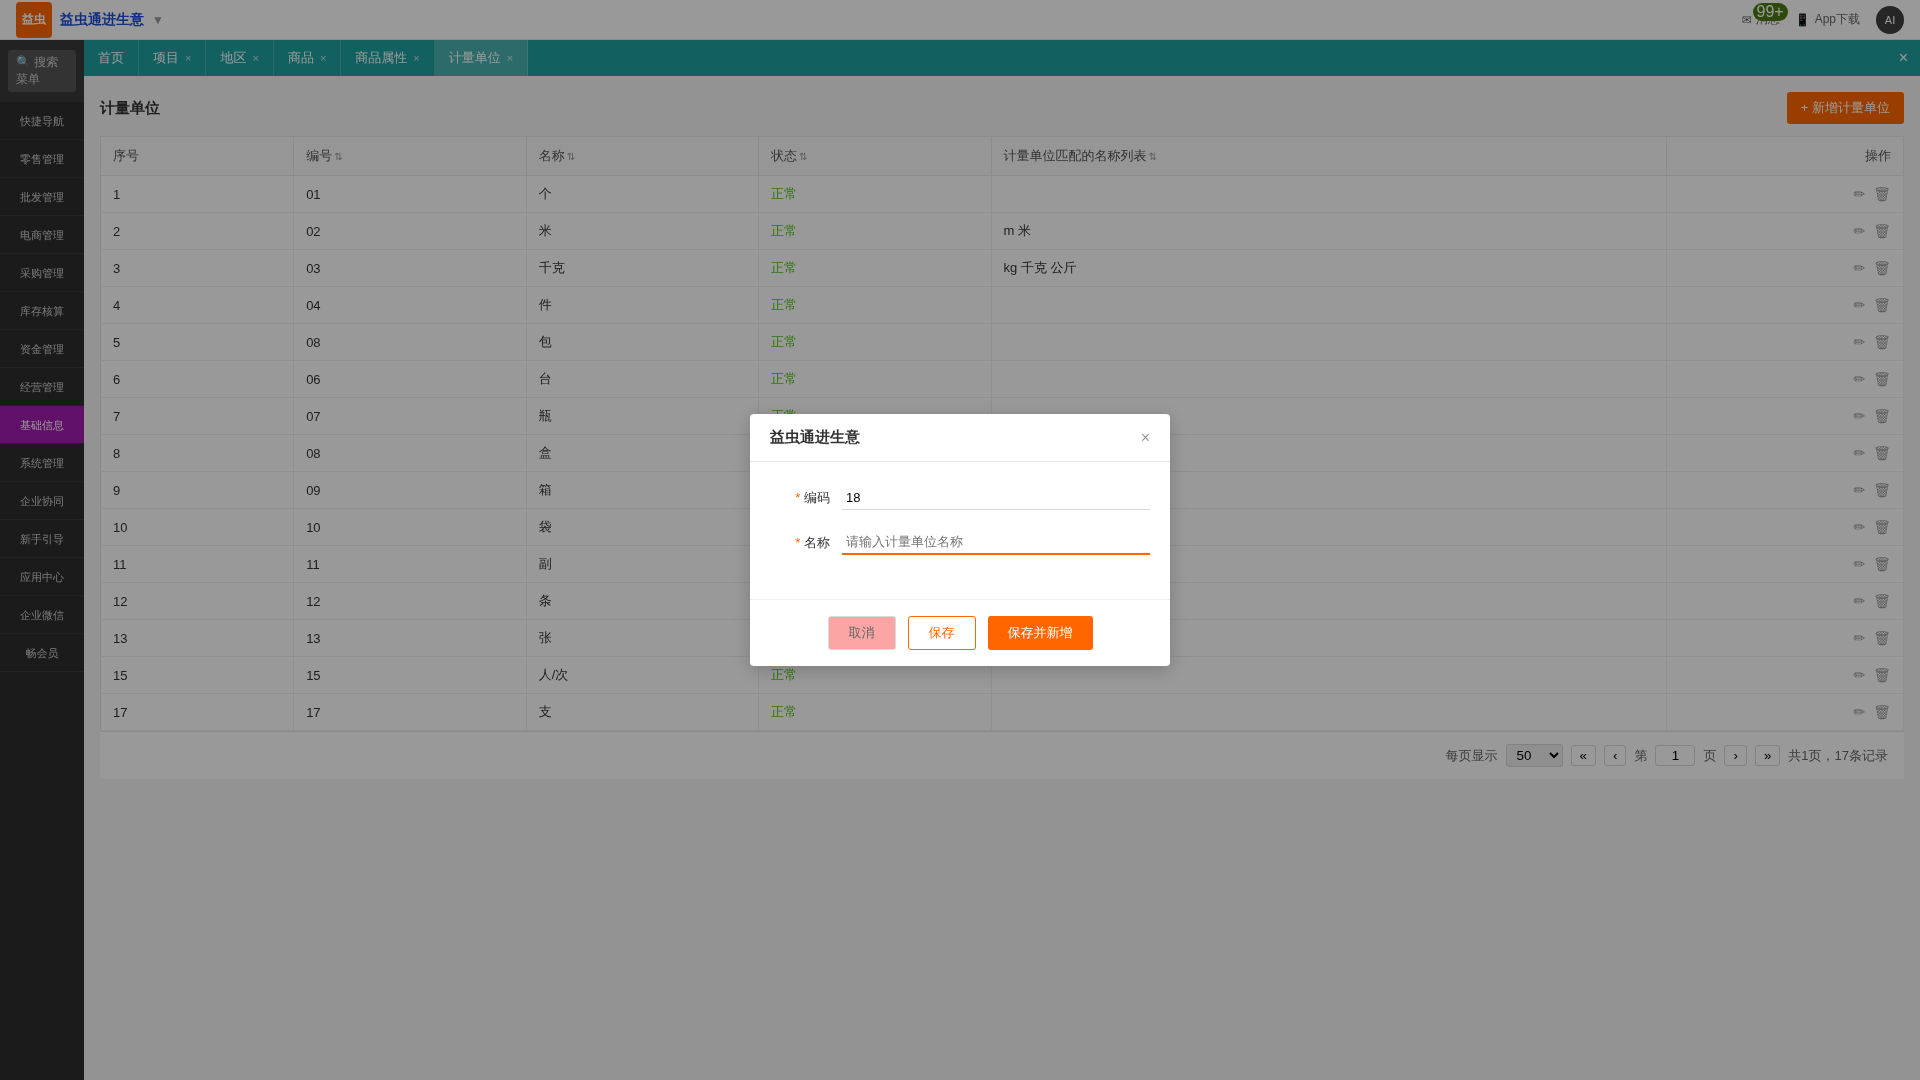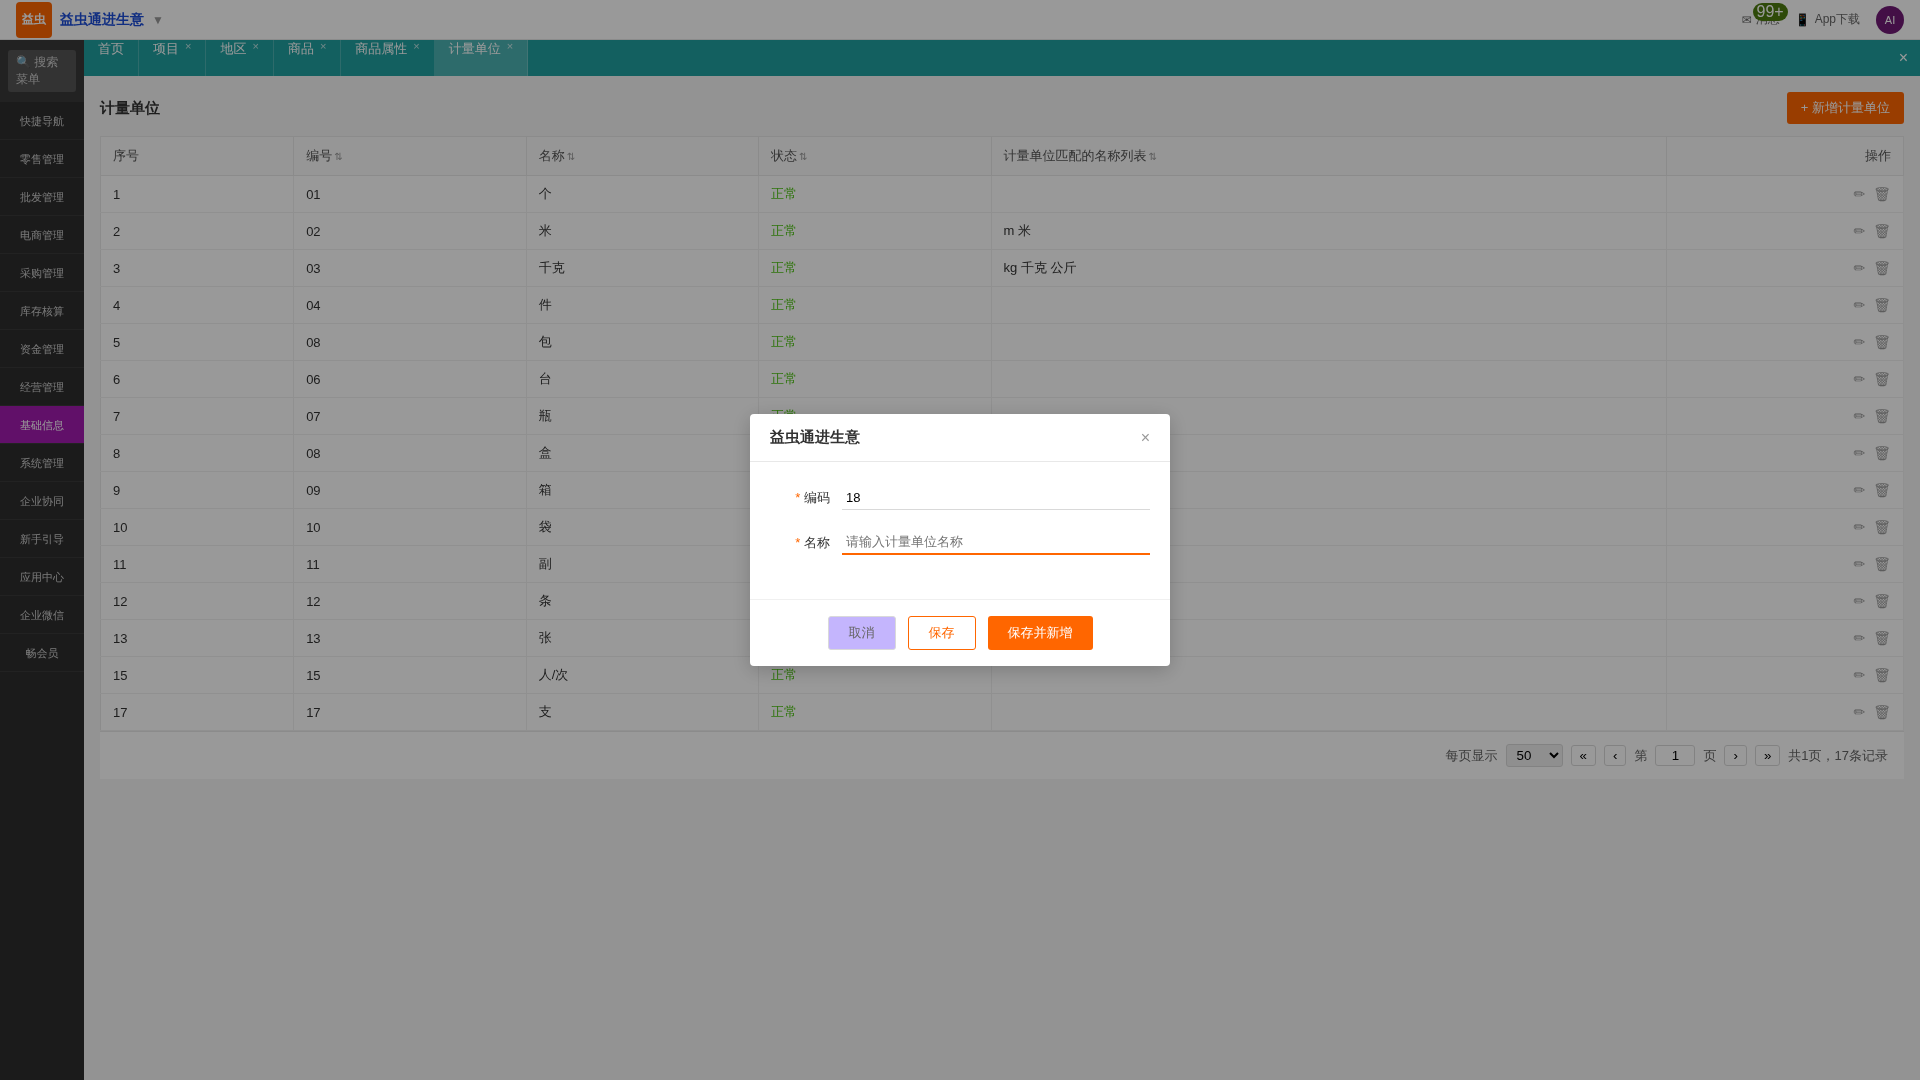--- a/index.html
+++ b/index.html
@@ -56,21 +56,21 @@
       font-size: 16px;
       position: absolute;
       top: -8px;
       right: -8px;
       min-width: 16px;
       text-align: center;
     }
     .avatar {
       width: 28px;
       height: 28px;
-      background: #701a75;
+      background: #404040;
       border-radius: 50%;
       display: flex;
       align-items: center;
       justify-content: center;
       color: white;
       font-size: 11px;
     }
 
     
     .main-layout {
@@ -121,20 +121,21 @@
     
     .tab-bar {
       display: flex;
       align-items: center;
       background: #20a0a0;
       height: 36px;
       flex-shrink: 0;
     }
     .tab {
       display: flex;
+      align-items: center;
       padding: 0 14px;
       height: 100%;
       color: white;
       font-size: 13px;
       cursor: pointer;
       gap: 6px;
       border-right: 1px solid rgba(255,255,255,0.2);
     }
     .tab.active { background: rgba(255,255,255,0.2); }
     .tab .close-x {
@@ -315,21 +316,21 @@
     }
     .modal-footer {
       display: flex;
       justify-content: center;
       gap: 12px;
       padding: 16px 20px;
       border-top: 1px solid #f0f0f0;
     }
     .btn-cancel {
       border: 1px solid #d9d9d9;
-      background: #c4b5fd;
+      background: #fca5a5;
       color: #666;
       padding: 7px 20px;
       border-radius: 3px;
       cursor: pointer;
       font-size: 13px;
     }
     .btn-save {
       border: 1px solid #f60;
       background: white;
       color: #f60;

